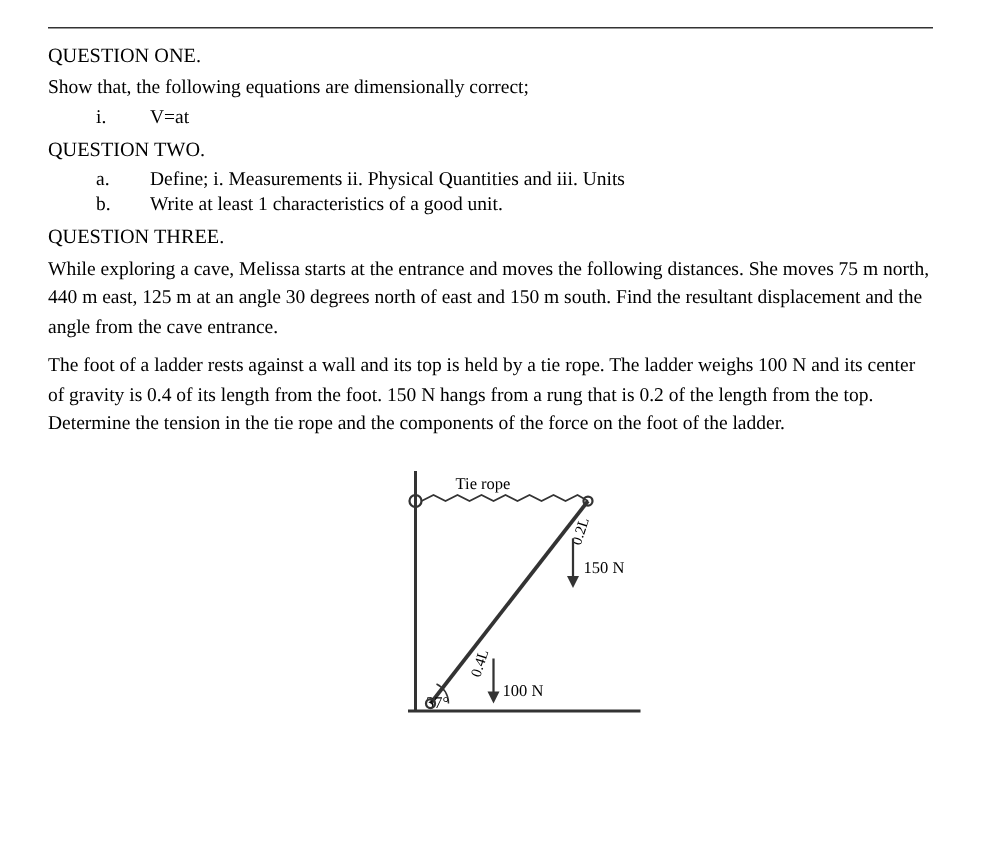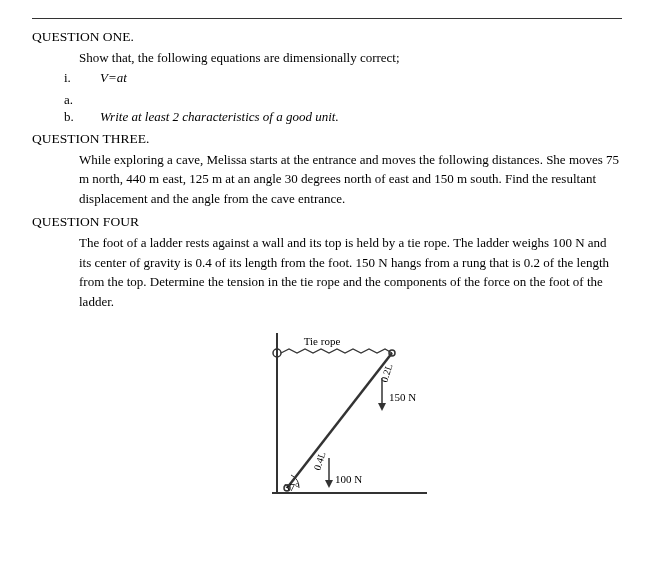--- a/index.html
+++ b/index.html
@@ -25,36 +25,34 @@
     }
     .question-title {
       font-weight: normal;
       font-size: 13.5px;
       margin-bottom: 3px;
     }
     .question-text {
       font-size: 13px;
       margin-bottom: 2px;
       line-height: 1.5;
-      margin-left: 47px;
     }
     .indent-i {
       margin-left: 32px;
     }
     .list-item {
       display: flex;
       margin-bottom: 1px;
     }
     .list-label {
       min-width: 36px;
       font-size: 13px;
     }
     .list-content {
       font-size: 13px;
-      font-style: italic;
     }
     sup {
       font-size: 9px;
     }
     .section {
       margin-bottom: 6px;
     }
     .diagram-container {
       display: flex;
       justify-content: center;
@@ -70,36 +68,37 @@
   <div class="section">
     <div class="question-title">QUESTION ONE.</div>
     <div class="question-text">Show that, the following equations are dimensionally correct;</div>
     <div class="list-item indent-i">
       <span class="list-label">i.</span>
       <span class="list-content">V=at</span>
     </div>
   </div>
 
   <div class="section">
+    <div class="question-title">QUESTION TWO.</div>
     <div class="list-item indent-i">
       <span class="list-label">a.</span>
+      <span class="list-content">Define; i. Measurements  ii. Physical Quantities and iii. Units</span>
     </div>
     <div class="list-item indent-i">
       <span class="list-label">b.</span>
-      <span class="list-content">Write at least 2 characteristics of a good unit.</span>
+      <span class="list-content">Write at least 1 characteristics of a good unit.</span>
     </div>
   </div>
 
   <div class="section">
     <div class="question-title">QUESTION THREE.</div>
     <div class="question-text">While exploring a cave, Melissa starts at the entrance and moves the following distances. She moves 75 m north, 440 m east, 125 m at an angle 30 degrees north of east and 150 m south. Find the resultant displacement and the angle from the cave entrance.</div>
   </div>
 
   <div class="section">
-    <div class="question-title">QUESTION FOUR</div>
     <div class="question-text">The foot of a ladder rests against a wall and its top is held by a tie rope. The ladder weighs 100 N and its center of gravity is 0.4 of its length from the foot. 150 N hangs from a rung that is 0.2 of the length from the top. Determine the tension in the tie rope and the components of the force on the foot of the ladder.</div>
   </div>
 
   <div class="diagram-container">
     <svg width="220" height="200" style="overflow:visible;">
 
       <line x1="60" y1="10" x2="60" y2="170" stroke="#333" stroke-width="2"></line>
 
       <line x1="55" y1="170" x2="210" y2="170" stroke="#333" stroke-width="2"></line>
 

